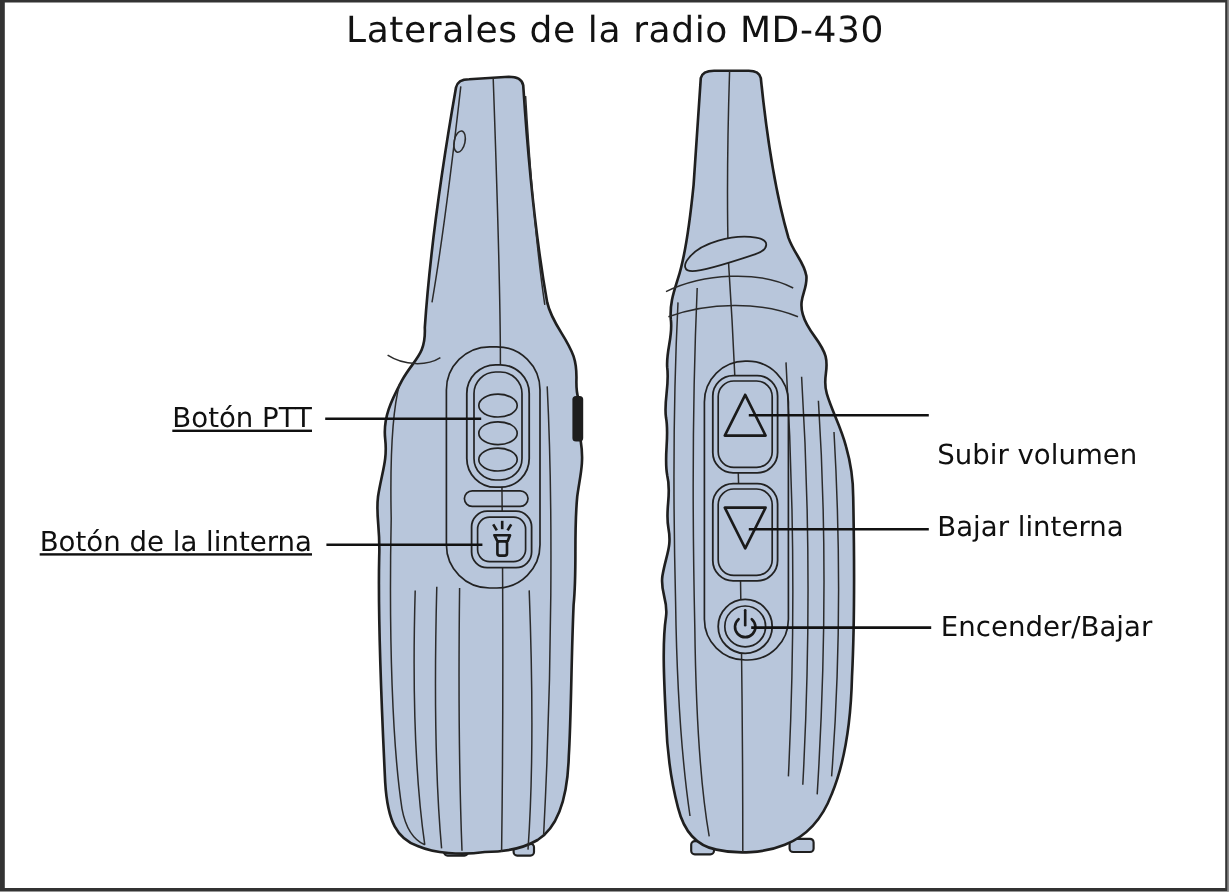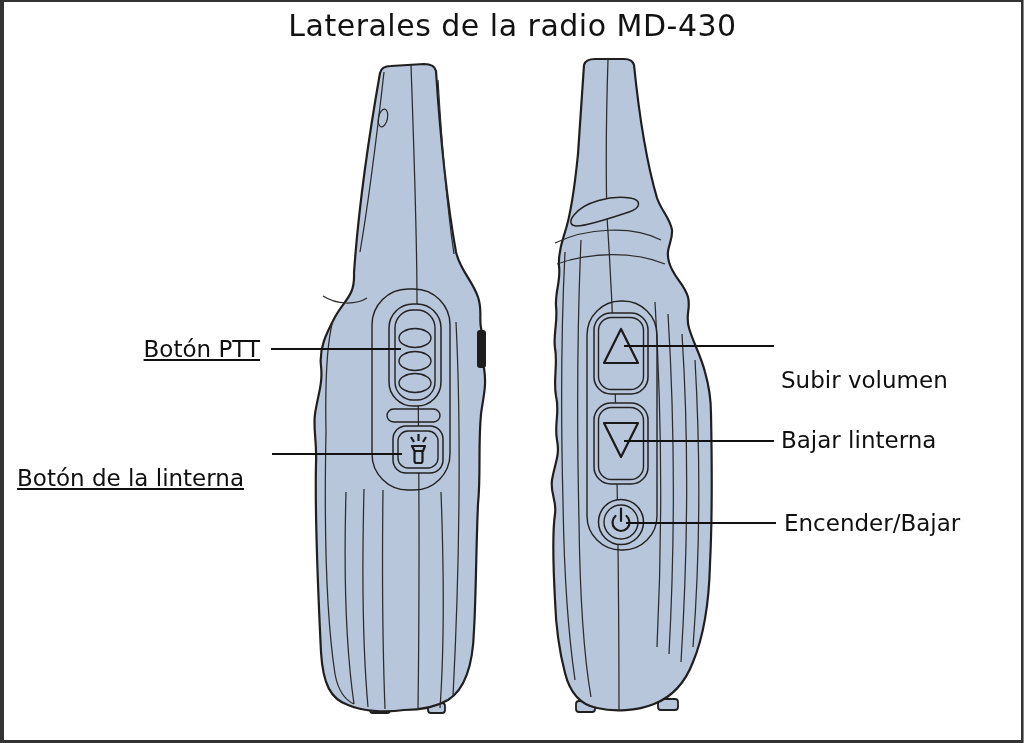--- a/index.html
+++ b/index.html
@@ -186,18 +186,18 @@
     </g>
 
     <line class="leader" x1="267" y1="347" x2="397" y2="347"></line>
     <line class="leader" x1="268" y1="452" x2="398" y2="452"></line>
     <line class="leader" x1="620" y1="344" x2="770" y2="344"></line>
     <line class="leader" x1="620" y1="439" x2="770" y2="439"></line>
     <line class="leader" x1="622" y1="521" x2="772" y2="521"></line>
   </svg>
 
   <div class="lbl right-align" style="right:761px; top:333px;">Botón PTT</div>
-  <div class="lbl right-align" style="right:777px; top:436px;margin-top:26px;">Botón de la linterna</div>
+  <div class="lbl right-align" style="right:761px; top:436px;">Botón de la linterna</div>
   <div class="lbl" style="left:777px; top:330px;margin-top:34px;">Subir volumen</div>
   <div class="lbl" style="left:777px; top:424px;">Bajar linterna</div>
   <div class="lbl" style="left:780px; top:507px;">Encender/Bajar</div>
 
 </div>
 
 </body></html>

